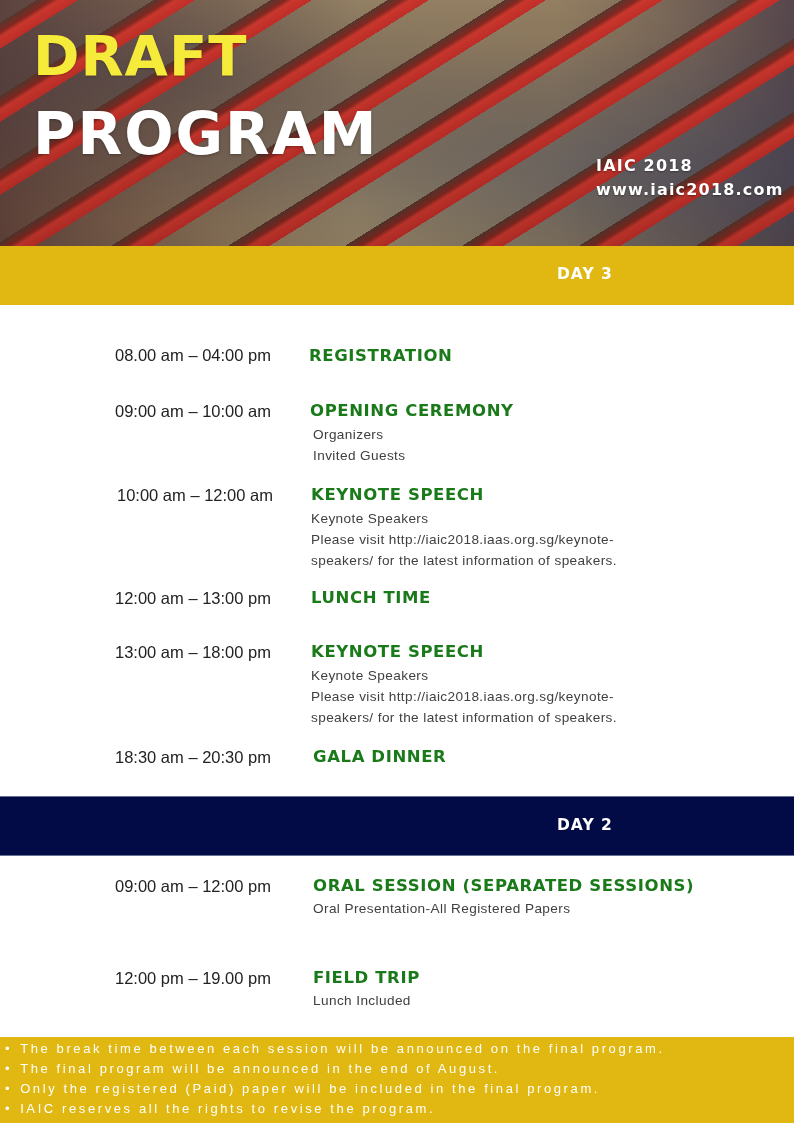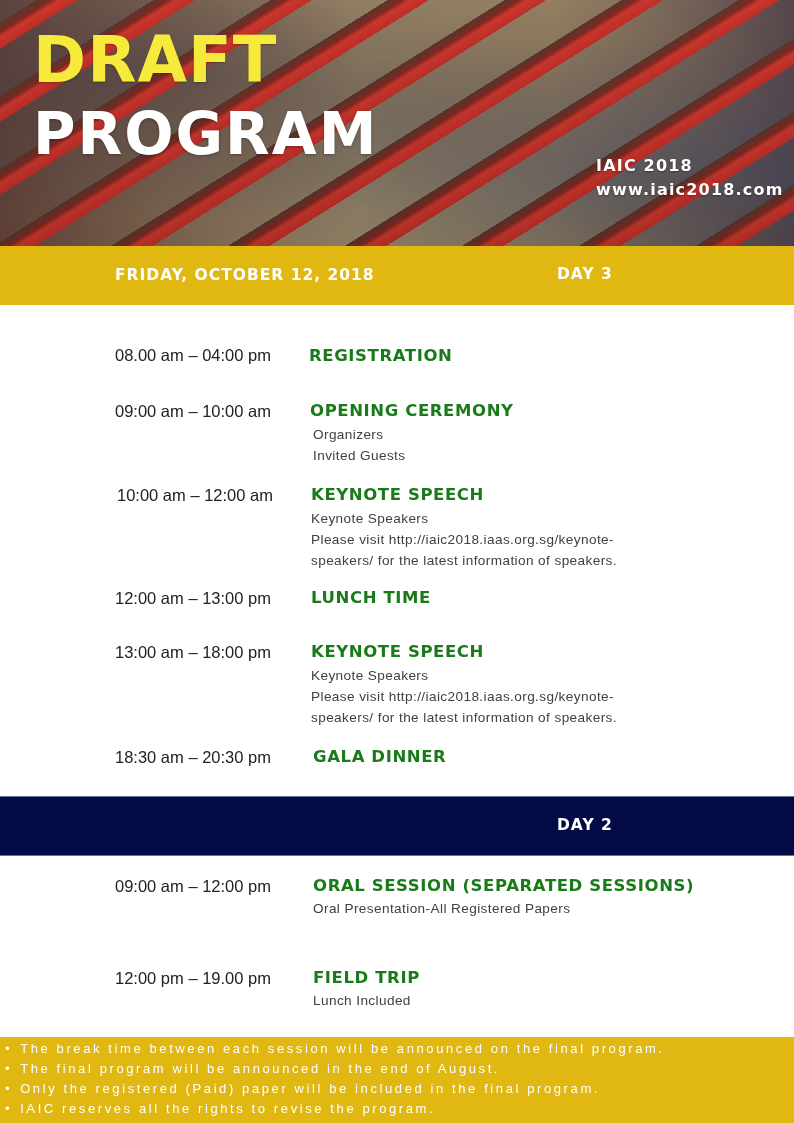--- a/index.html
+++ b/index.html
@@ -21,21 +21,21 @@
         radial-gradient(ellipse at 80% 70%, rgba(70,80,110,0.5) 0, rgba(70,80,110,0) 55%),
         linear-gradient(90deg, #6a4a40 0%, #b09a72 45%, #a08a68 70%, #5a4a50 100%);
     }
     .hero .shade {
       position: absolute; inset: 0;
       background: linear-gradient(180deg, rgba(0,0,0,0.05), rgba(0,0,0,0.15));
     }
     .title-draft {
       position: absolute; left: 33px; top: 28px; margin: 0;
       font-family: "DejaVu Sans", sans-serif; font-weight: bold;
-      font-size: 64px; letter-spacing: 1px; line-height: 1;
+      font-size: 56px; letter-spacing: 1px; line-height: 1;
       color: #f6eb3a; text-shadow: 0 1px 2px rgba(0,0,0,0.25);
     }
     .title-program {
       position: absolute; left: 33px; top: 105px; margin: 0;
       font-family: "DejaVu Sans", sans-serif; font-weight: bold;
       font-size: 58px; letter-spacing: 2px; line-height: 1;
       color: #ffffff; text-shadow: 0 1px 3px rgba(0,0,0,0.3);
     }
     .hero-info {
       position: absolute; left: 596px; top: 154px;
@@ -85,21 +85,20 @@
   <div class="shade"></div>
   <h1 class="title-draft">DRAFT</h1>
   <h1 class="title-program">PROGRAM</h1>
   <div class="hero-info">
     <div>IAIC 2018</div>
     <div>www.iaic2018.com</div>
   </div>
 </header>
 
 <section class="band band1">
-  <span class="date">FRIDAY, OCTOBER 12, 2018</span>
   <span class="day">DAY 3</span>
 </section>
 
 <div>
   <div class="item">
     <span class="time" style="left:115px; top:346px;">08.00 am – 04:00 pm</span>
     <span class="event" style="left:309px; top:346px;">REGISTRATION</span>
   </div>
 
   <div class="item">

